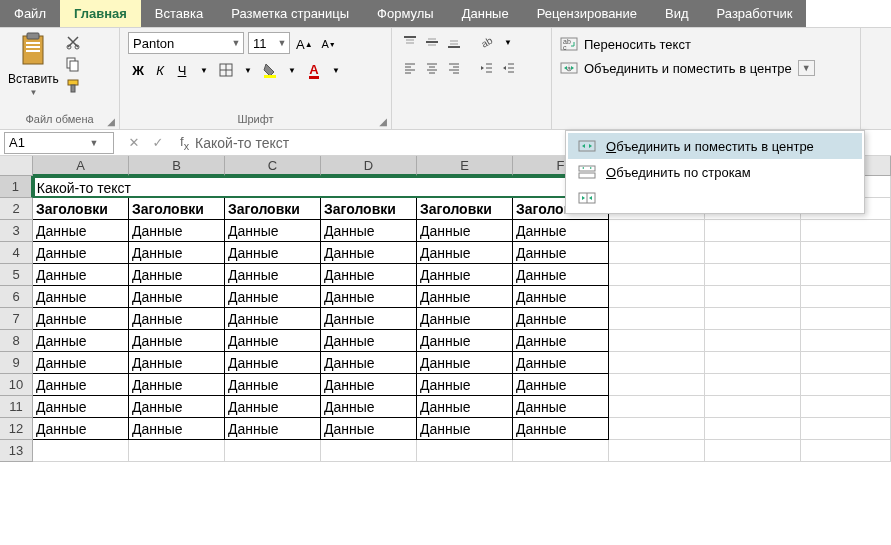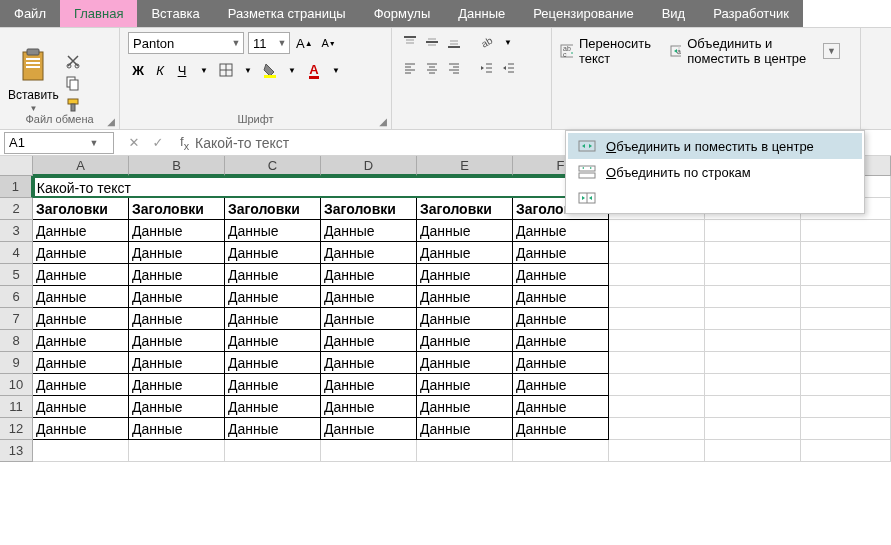--- a/index.html
+++ b/index.html
@@ -1,41 +1,41 @@
 <!DOCTYPE html>
 <html><head>
 <meta charset="utf-8">
 <style>
 *{box-sizing:border-box;margin:0;padding:0;font-family:"Segoe UI",Arial,sans-serif}
 body{background:#fff;width:891px;height:545px;overflow:hidden;position:relative;font-size:13px}
 .tabs{display:flex;background:#fff;height:28px;border-bottom:1px solid #d4d4d4}
 .tab{padding:0 14px;line-height:28px;color:#fff;background:#737373;font-size:13px;cursor:pointer}
-.tab.active{background:#f9a8d4;color:#217346;font-weight:400}
+.tab.active{background:#fef9c3;color:#217346;font-weight:700}
 .ribbon{height:102px;background:#f3f3f3;border-bottom:1px solid #d4d4d4;display:flex;position:relative}
 .grp{border-right:1px solid #d4d4d4;padding:4px 8px 2px;display:flex;flex-direction:column;justify-content:space-between;position:relative}
 .grp-label{text-align:center;font-size:11px;color:#666;padding-bottom:2px}
 .grp-body{flex:1;display:flex;align-items:flex-start;gap:4px}
-.clip-body{display:flex;gap:6px;align-items:flex-end}
+.clip-body{display:flex;gap:6px;align-items:flex-start}
 .paste-big{display:flex;flex-direction:column;align-items:center;gap:2px;cursor:pointer}
 .paste-big .ic{width:32px;height:38px}
 .paste-big span{font-size:12px}
 .mini-col{display:flex;flex-direction:column;gap:6px;padding-top:2px}
 .ic-sm{width:16px;height:16px;cursor:pointer;display:inline-flex;align-items:center;justify-content:center}
 .font-body{display:flex;flex-direction:column;gap:6px;width:260px}
-.font-row{display:flex;gap:4px;align-items:center}
+.font-row{display:flex;gap:4px;align-items:flex-end}
 .combo{display:flex;align-items:center;border:1px solid #ababab;background:#fff;height:22px}
 .combo input{border:0;outline:0;padding:0 4px;font-size:13px;height:20px}
 .combo .dd{width:14px;text-align:center;font-size:9px;color:#666;cursor:pointer}
 .font-name{flex:1}
 .font-name input{width:100px}
 .font-size input{width:26px}
 .btn-row{display:flex;gap:2px;align-items:center}
 .rbtn{min-width:20px;height:20px;display:inline-flex;align-items:center;justify-content:center;cursor:pointer;padding:0 2px}
 .align-body{display:flex;flex-direction:column;gap:6px;width:140px}
-.merge-body{display:flex;gap:14px;padding-top:4px;width:280px}
+.merge-body{display:flex;flex-direction:column;gap:8px;padding-top:4px;width:280px}
 .merge-line{display:flex;align-items:center;gap:6px;font-size:13px;cursor:pointer}
 .merge-line .dd{margin-left:auto;font-size:9px;color:#666;border:1px solid #ababab;padding:2px 3px}
 .dropdown{position:absolute;top:130px;left:565px;width:300px;background:#fff;border:1px solid #c6c6c6;box-shadow:2px 2px 6px rgba(0,0,0,.2);padding:2px;z-index:100}
 .dd-item{display:flex;align-items:center;gap:10px;padding:5px 10px;font-size:13px;cursor:pointer}
 .dd-item.hl{background:#cde0e8}
 .dd-item .u{text-decoration:underline}
 .cellref-bar{height:26px;background:#fff;border-bottom:1px solid #d4d4d4;display:flex;align-items:center}
 .namebox{width:110px;border:1px solid #ababab;margin:0 4px;height:22px;display:flex;align-items:center}
 .namebox input{border:0;outline:0;width:82px;padding:0 4px;font-size:13px}
 .namebox .dd{width:14px;text-align:center;font-size:9px;color:#666;cursor:pointer}

